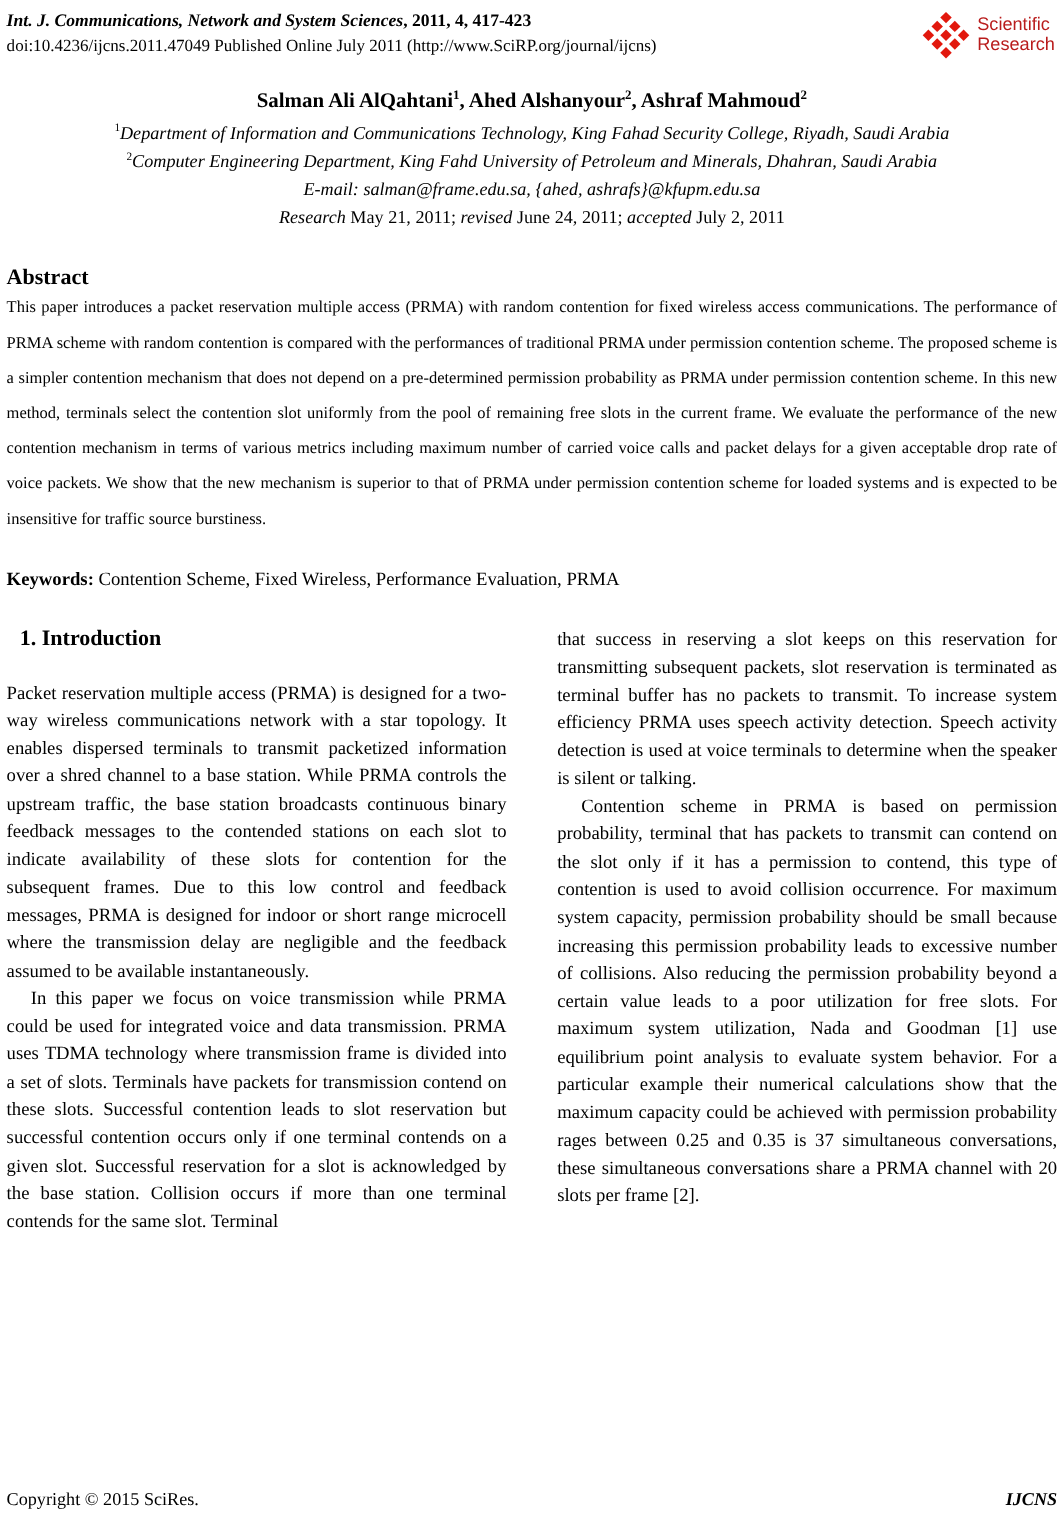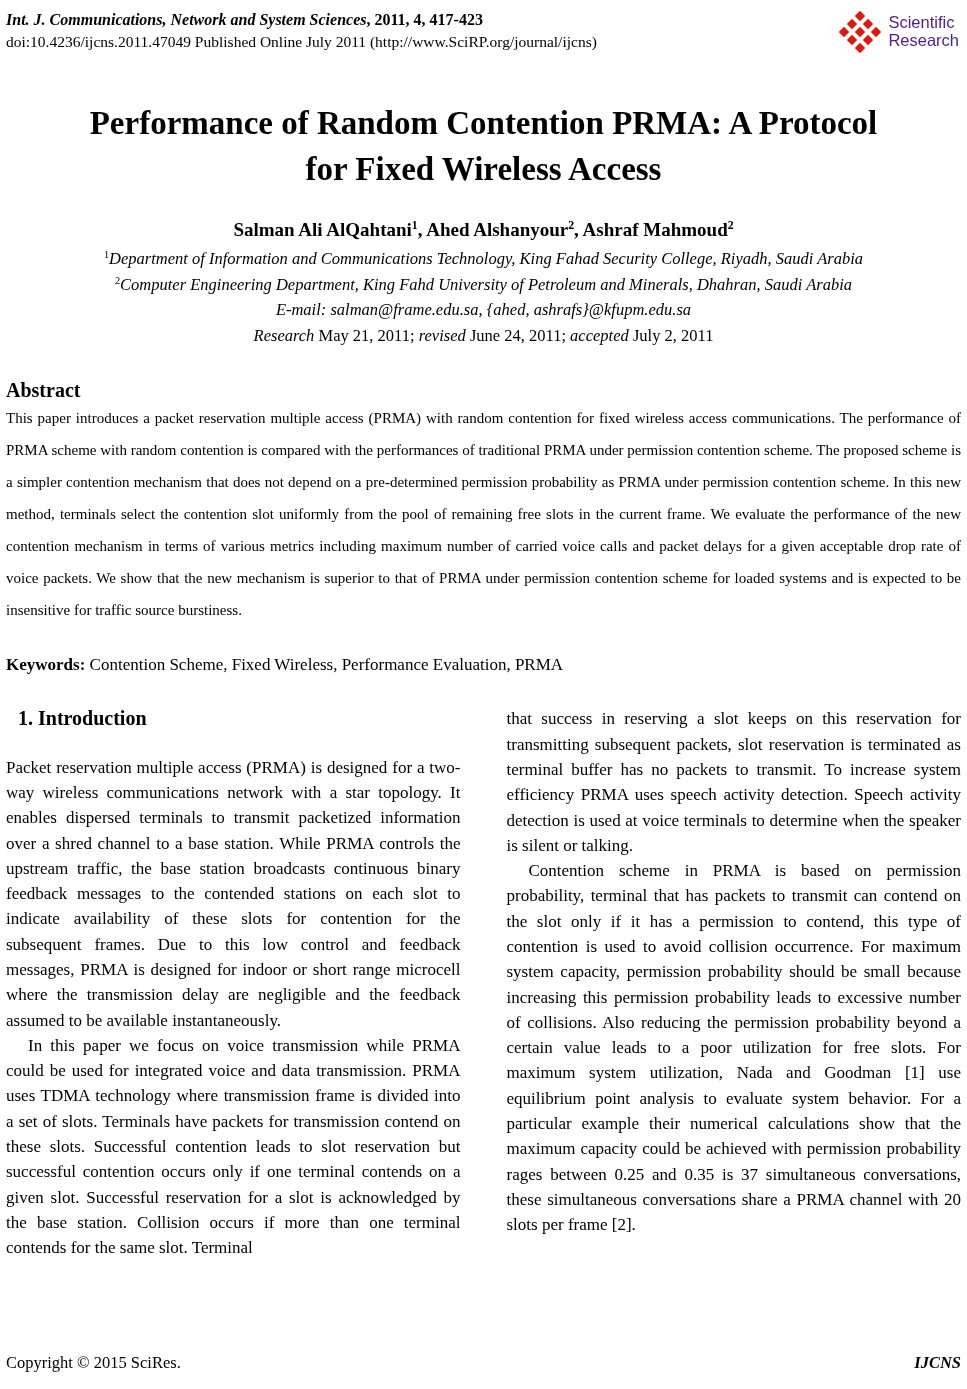--- a/index.html
+++ b/index.html
@@ -18,21 +18,21 @@
 
   
   .header { display: flex; justify-content: space-between; align-items: flex-start; }
   .journal-info { font-size: 16px; line-height: 1.4; }
   .journal-line { font-weight: bold; }
   .journal-title { font-style: italic; }
   .doi-line { font-size: 15.5px; font-weight: normal; }
   .logo { display: flex; align-items: center; gap: 5px; margin-right: 2px; margin-top: 1px; }
   .logo-text {
     font-family: "Liberation Sans", sans-serif;
-    font-size: 16.5px; line-height: 1.08; color: #4c1d95; letter-spacing: 0;
+    font-size: 16.5px; line-height: 1.08; color: #b91c1c; letter-spacing: 0;
   }
 
   
   .title {
     margin-top: 47px;
     text-align: center; font-weight: bold;
     font-size: 33px; line-height: 1.38;
   }
   .authors { margin-top: 27px; text-align: center; font-weight: bold; font-size: 19px; }
   sup { font-size: 0.62em; vertical-align: super; line-height: 0; }
@@ -91,24 +91,20 @@
           <path d="M23 32.8 L28.2 38 L23 43.2 L17.8 38 Z"></path>
         </g>
       </svg>
       <div class="logo-text">
         <div>Scientific</div>
         <div>Research</div>
       </div>
     </div>
   </div>
 
-  <div class="title">
-    <div>Performance of Random Contention PRMA: A Protocol</div>
-    <div>for Fixed Wireless Access</div>
-  </div>
 
   <div class="authors"><span>Salman Ali AlQahtani</span><sup>1</sup><span>, </span><span>Ahed Alshanyour</span><sup>2</sup><span>, </span><span>Ashraf Mahmoud</span><sup>2</sup></div>
 
   <div class="meta">
     <div class="affiliation"><sup>1</sup><span>Department of Information and Communications Technology, King Fahad Security College, Riyadh, Saudi Arabia</span></div>
     <div class="affiliation"><sup>2</sup><span>Computer Engineering Department, King Fahd University of Petroleum and Minerals, Dhahran, Saudi Arabia</span></div>
     <div class="email-line">E-mail: salman@frame.edu.sa, {ahed, ashrafs}@kfupm.edu.sa</div>
     <div class="dates-line"><span class="it">Research</span><span> May 21, 2011; </span><span class="it">revised</span><span> June 24, 2011; </span><span class="it">accepted</span><span> July 2, 2011</span></div>
   </div>
 

